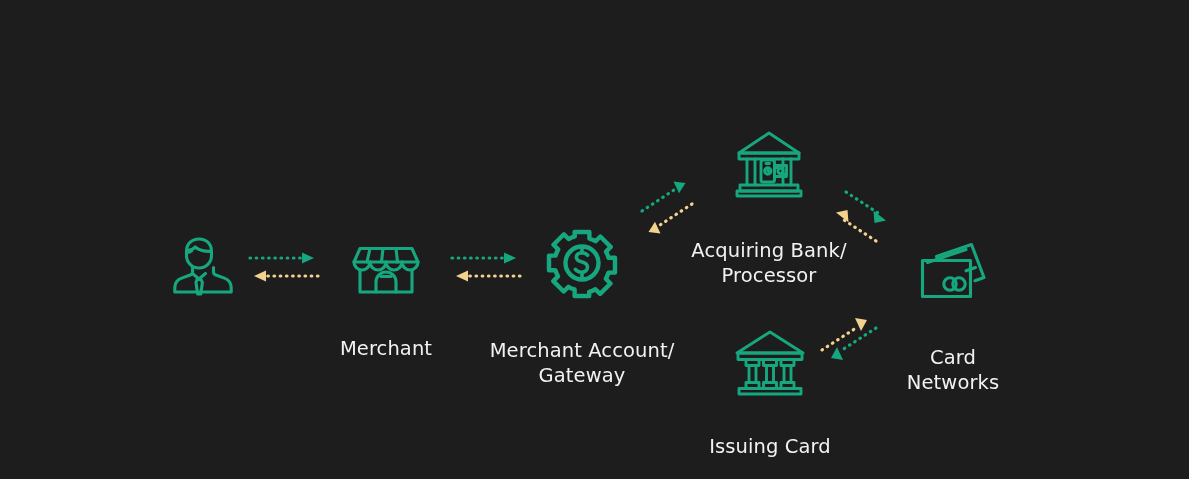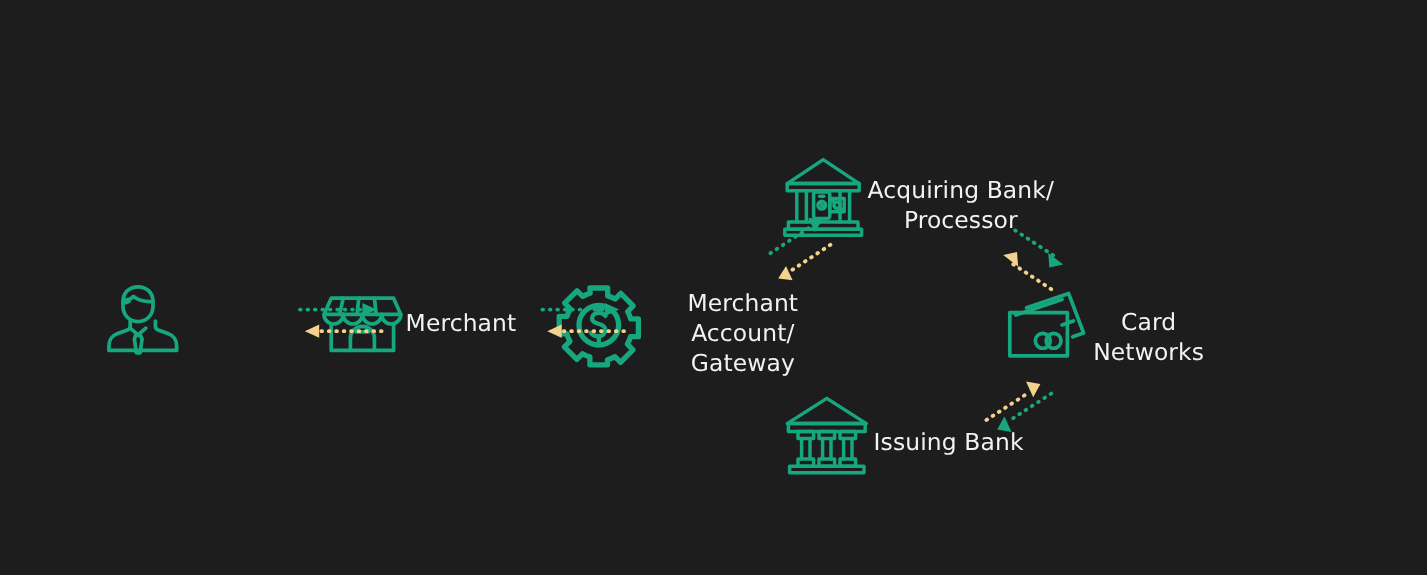--- a/index.html
+++ b/index.html
@@ -15,24 +15,25 @@
     font-family: "DejaVu Sans", sans-serif;
     -webkit-font-smoothing: antialiased;
   }
   #diagram {
     position: absolute;
     inset: 0;
   }
   .node {
     position: absolute;
     display: flex;
-    flex-direction: row;
+    flex-direction: column;
     align-items: center;
     width: 240px;
     margin-left: -120px;
+    gap: 24px;
   }
   .node-icon {
     display: block;
     line-height: 0;
   }
   .node-label {
     margin-top: 14px;
     color: #f2f2f2;
     font-size: 19.5px;
     line-height: 25px;
@@ -140,21 +141,21 @@
         <rect x="15" y="33.5" width="13" height="6"></rect>
         <rect x="32.5" y="33.5" width="13" height="6"></rect>
         <rect x="50" y="33.5" width="13" height="6"></rect>
         <path d="M18 39.5v17M25 39.5v17M35.5 39.5v17M42.5 39.5v17M53 39.5v17M60 39.5v17"></path>
         <rect x="15" y="56.5" width="13" height="6"></rect>
         <rect x="32.5" y="56.5" width="13" height="6"></rect>
         <rect x="50" y="56.5" width="13" height="6"></rect>
         <path d="M8 62.5h62v5.5H8z"></path>
       </svg>
     </span>
-    <div class="node-label">Issuing Bank</div>
+    <div class="node-label">Issuing Card</div>
   </div>
 
   <div class="conn" style="left:248px; top:248px;">
     <svg width="72" height="38" viewBox="0 0 72 38" fill="none">
       <g>
         <path d="M2 10h52" stroke="#17a77f" stroke-width="3.2" stroke-linecap="round" stroke-dasharray="0.6 5.6"></path>
         <path d="M54 4.5l12 5.5-12 5.5z" fill="#17a77f"></path>
       </g>
       <g>
         <path d="M70 28H18" stroke="#f2d28c" stroke-width="3.2" stroke-linecap="round" stroke-dasharray="0.6 5.6"></path>

